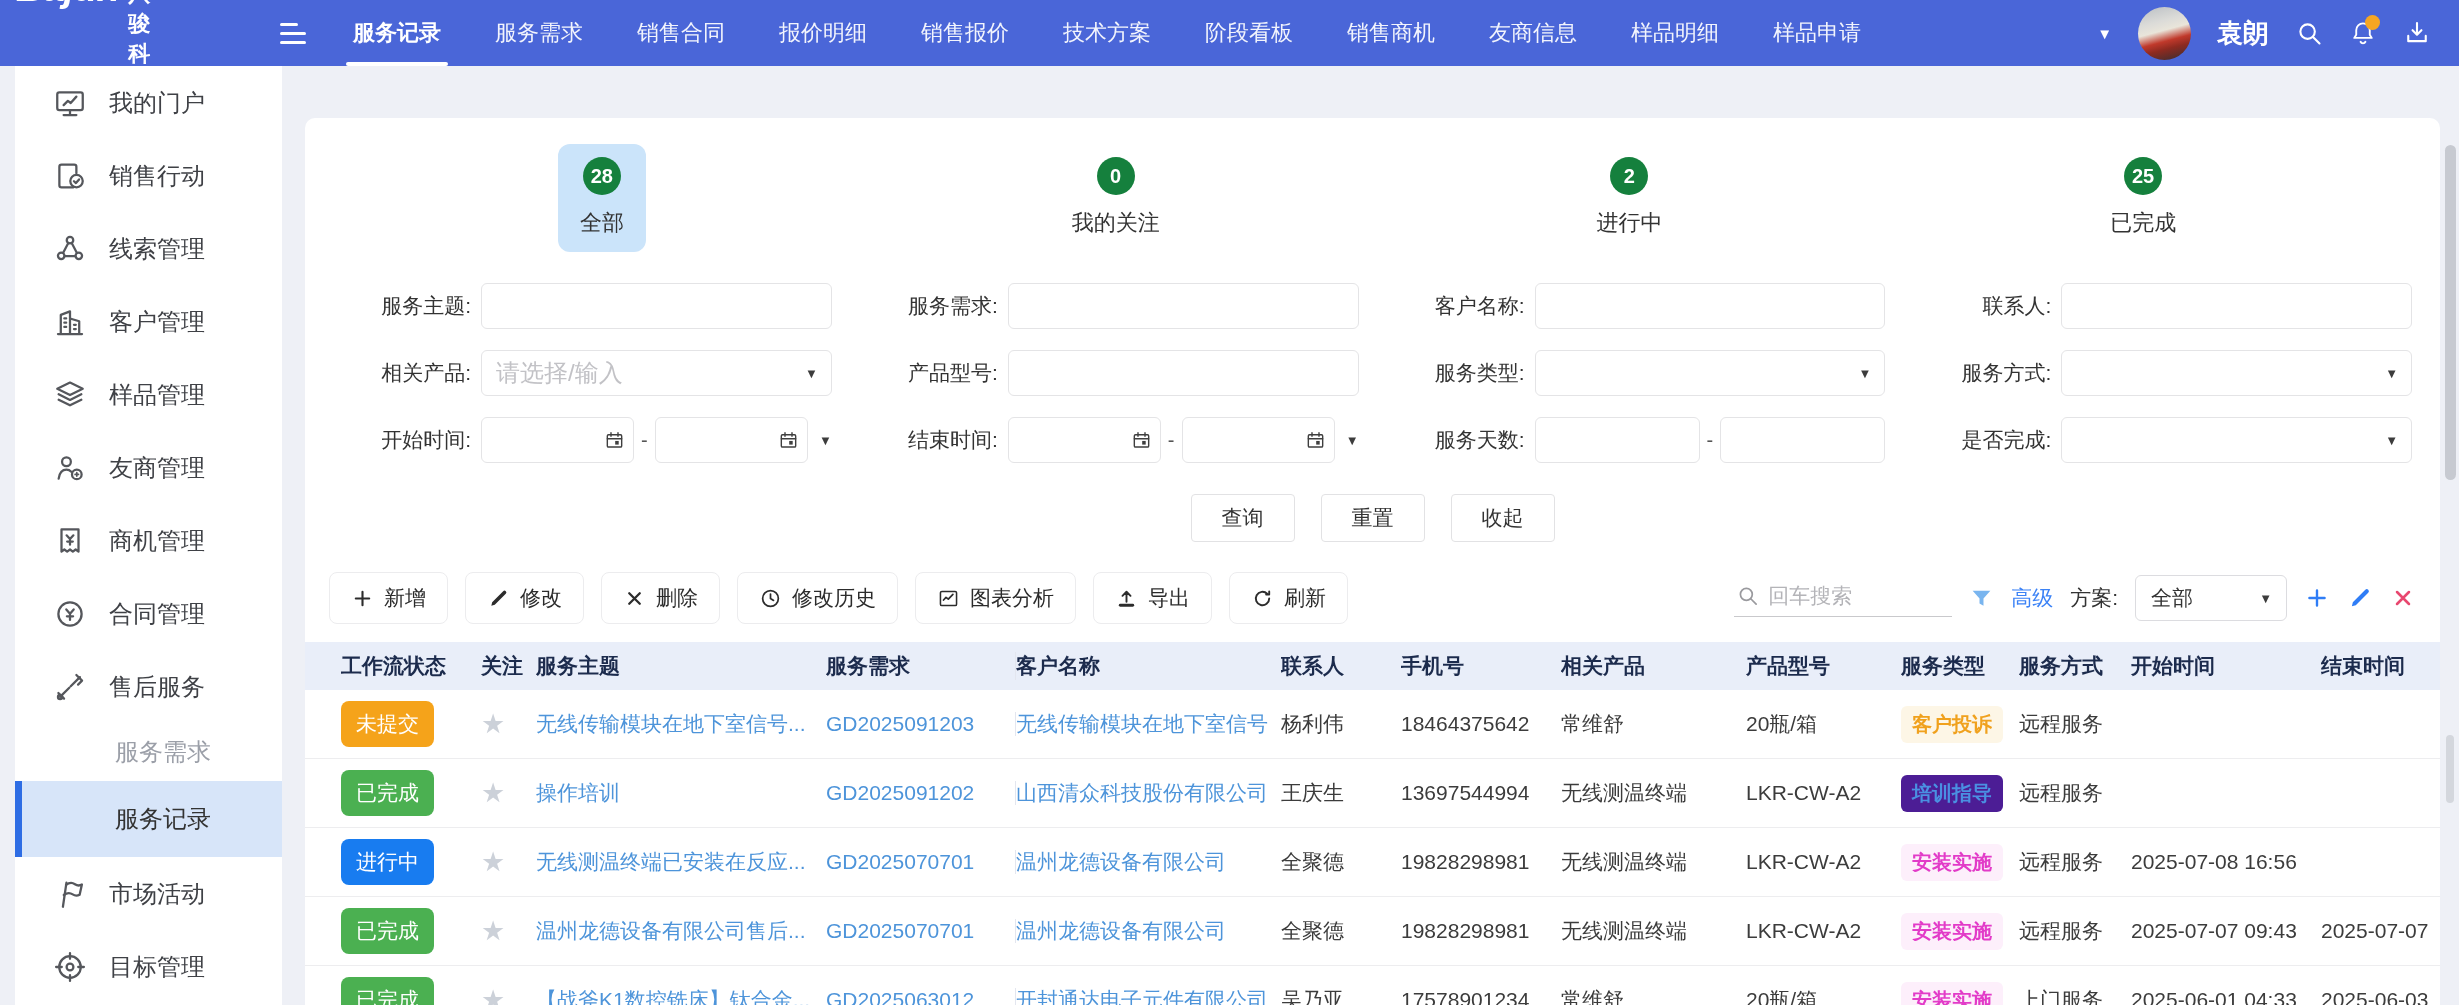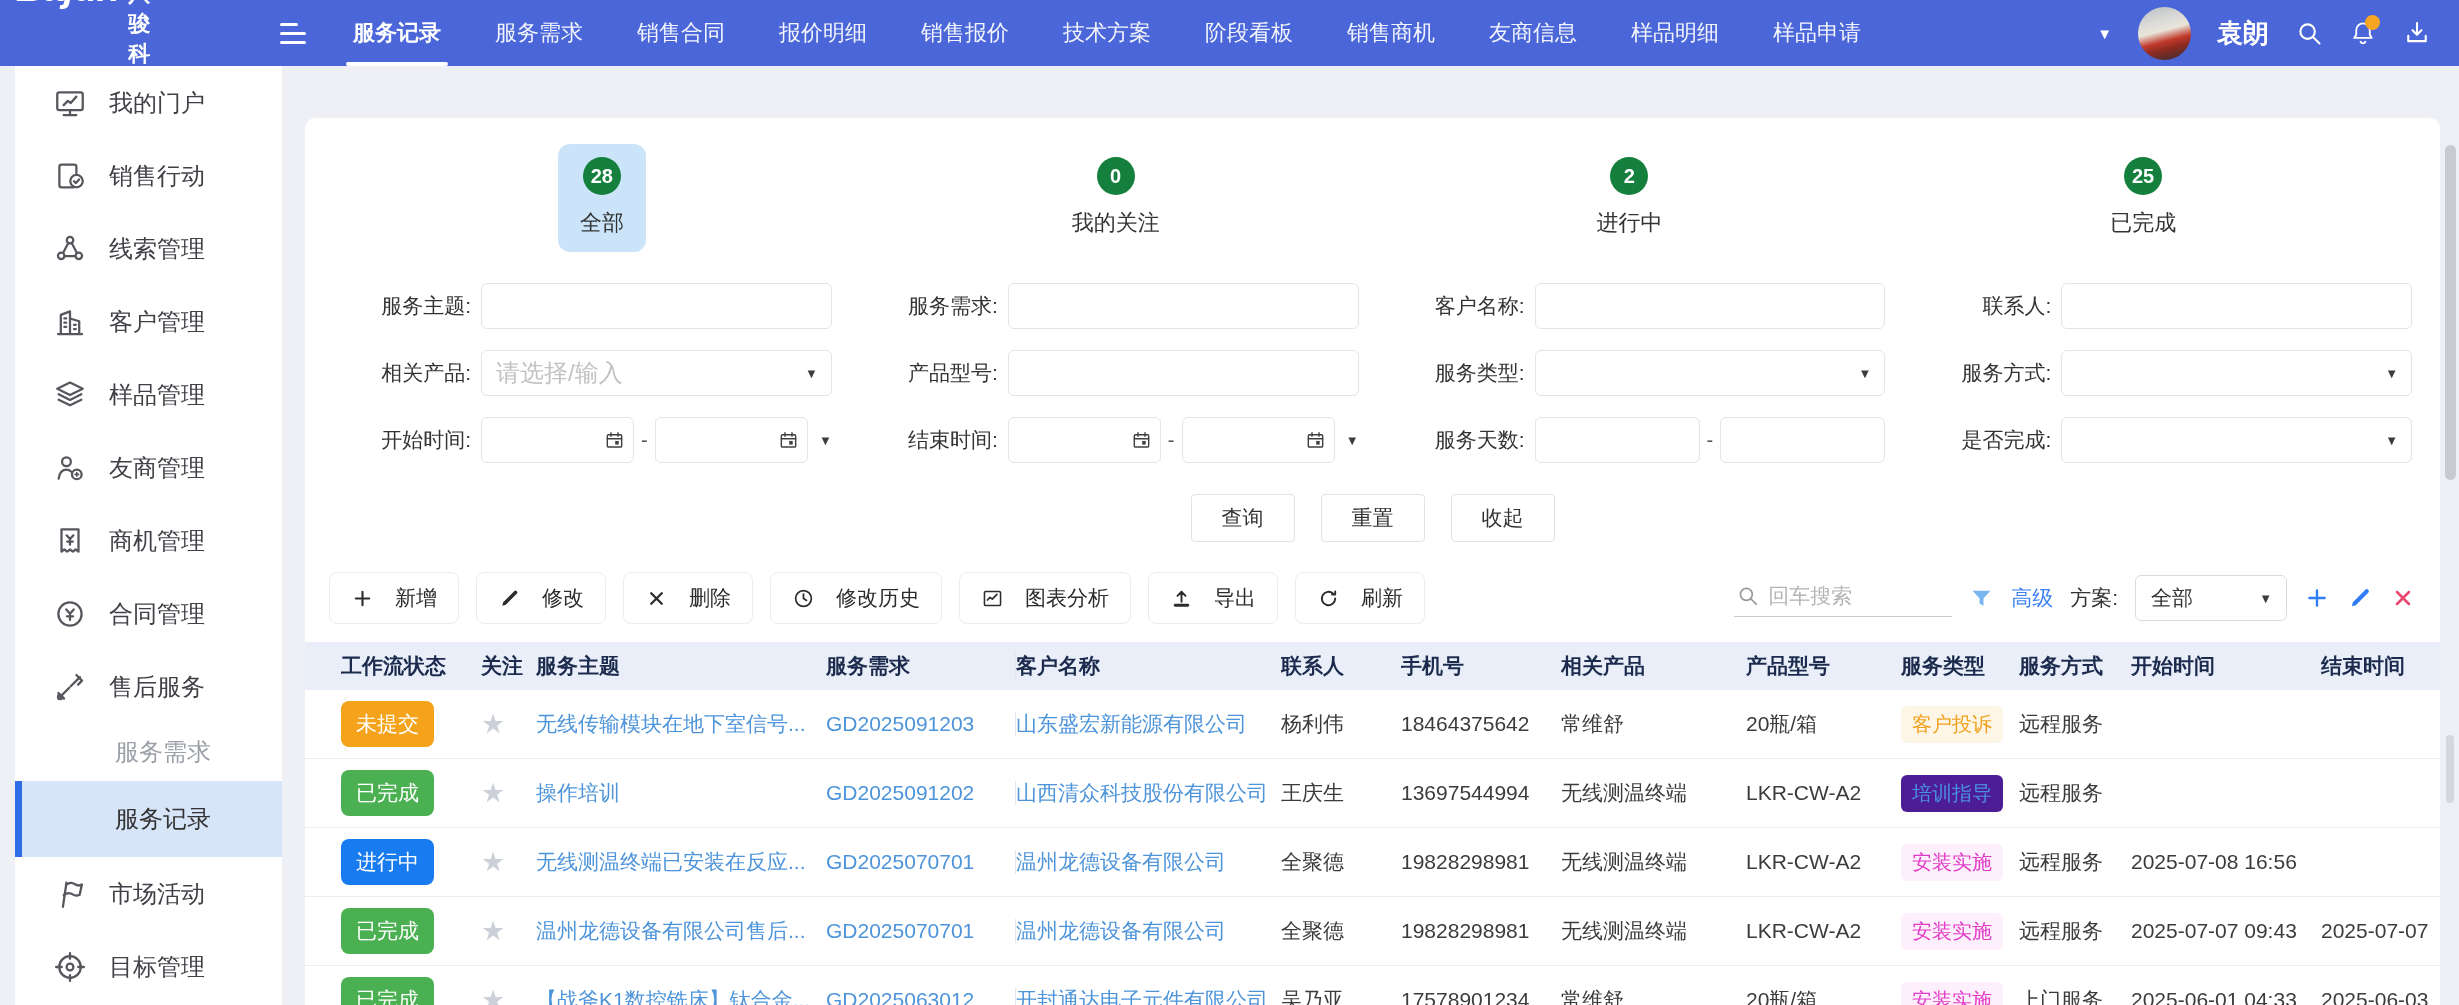--- a/index.html
+++ b/index.html
@@ -74,21 +74,21 @@
   .dash { color:#555; font-size:20px; }
   .dash::before { content:"-"; }
 
   
   .fbuttons { margin-top:30px; display:flex; justify-content:center; gap:26px; }
   .fbtn { height:48px; padding:0 30px; background:#fff; border:1px solid #e2e2e4; border-radius:4px;
           font-size:21px; color:#333; cursor:pointer; font-family:inherit; }
 
   
   .toolbar { margin:30px 24px 0; display:flex; align-items:center; }
-  .chip { display:flex; align-items:center; gap:21px; height:52px; padding:0 21px; background:#fff;
+  .chip { display:flex; align-items:center; gap:10px; height:52px; padding:0 21px; background:#fff;
           border:1px solid #ececee; border-radius:8px; font-size:21px; color:#2c2c2c; margin-right:17px;
           cursor:pointer; font-family:inherit; }
   .chip-ic { display:flex; color:#2c2c2c; }
   .chip-ic svg { width:23px; height:23px; }
   .tb-right { margin-left:auto; display:flex; align-items:center; gap:17px; }
   .searchline { display:flex; align-items:center; gap:9px; border-bottom:1px solid #c9c9cc; padding:4px 2px 8px; width:218px; }
   .searchline .sic { display:flex; color:#9a9a9e; }
   .searchline svg { width:23px; height:23px; }
   .searchline input { border:none; outline:none; font-size:21px; width:100%; color:#333; font-family:inherit; }
   .searchline input::placeholder { color:#b4b4b8; }
@@ -111,21 +111,21 @@
   .thead { height:48px; background:#e9eef9; align-items:center; font-size:21px; font-weight:bold; color:#1c2b4d; }
   .th, .td { white-space:nowrap; overflow:hidden; padding-right:8px; }
   .th:nth-child(4), .td:nth-child(4) { border-right:1px solid #e3e6ef; }
   .trow { height:69px; align-items:center; border-bottom:1px solid #ededef; font-size:21px; color:#3c3c3c; background:#fff; cursor:pointer; }
   .sbadge { display:inline-flex; padding:9px 15px; border-radius:8px; color:#fff; font-size:21px; }
   .sbadge.orange { background:#f5a31a; }
   .sbadge.green  { background:#4bb051; }
   .sbadge.blue   { background:#187cf0; }
   .star { font-size:27px; color:#ccd1d9; cursor:pointer; }
   .td.link { color:#4d94da; }
-  .tbadge { display:inline-flex; padding:5px 11px; border-radius:6px; font-size:20px; font-weight:400; }
+  .tbadge { display:inline-flex; padding:5px 11px; border-radius:6px; font-size:20px; font-weight:700; }
   .tbadge.orange  { color:#f0a11d; background:#fdf6e6; }
   .tbadge.blue    { color:#4a90e2; background:#4c1d95; }
   .tbadge.magenta { color:#e23bc8; background:#fdeffb; }
 
   
   .vscroll { position:absolute; right:3px; top:145px; width:11px; height:335px; background:#c7cad1; border-radius:6px; z-index:9; cursor:grab; }
   .vscroll2 { position:absolute; right:5px; top:735px; width:8px; height:68px; background:#d4d7dd; border-radius:4px; z-index:9; cursor:grab; }
 </style>
 </head>
 <body>
@@ -604,21 +604,21 @@
           <div class="th">开始时间</div>
           <div class="th">结束时间</div>
         </div>
       <div>
 
       <div class="trow">
             <div class="td"><span class="sbadge orange">未提交</span></div>
             <div class="td"><span class="star">★</span></div>
             <div class="td link">无线传输模块在地下室信号...</div>
             <div class="td link">GD2025091203</div>
-            <div class="td link">山东盛宏新能源有限公司</div>
+            <div class="td link">无线传输模块在地下室信号</div>
             <div class="td">杨利伟</div>
             <div class="td">18464375642</div>
             <div class="td">常维舒</div>
             <div class="td">20瓶/箱</div>
             <div class="td"><span class="tbadge orange">客户投诉</span></div>
             <div class="td">远程服务</div>
             <div class="td"></div>
             <div class="td"></div>
           </div>
           <div class="trow">

